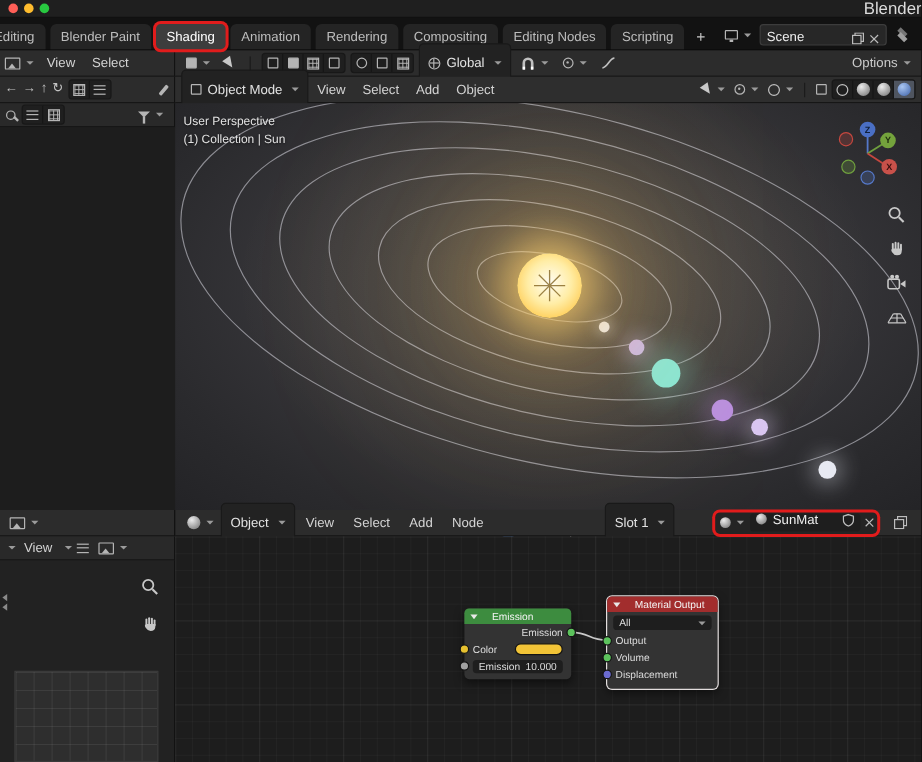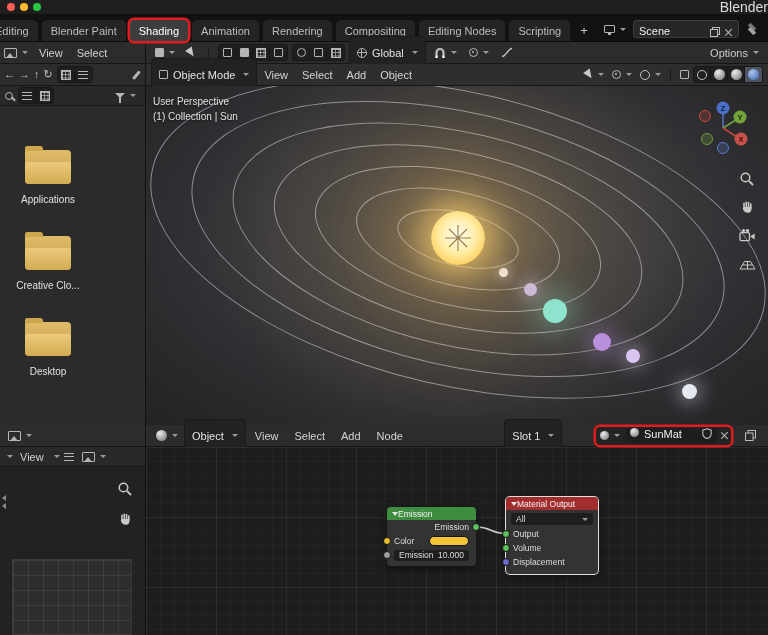--- a/index.html
+++ b/index.html
@@ -128,21 +128,21 @@
       linear-gradient(rgba(255,255,255,.028) 1px,transparent 1px),
       linear-gradient(90deg,rgba(255,255,255,.028) 1px,transparent 1px),
       linear-gradient(rgba(255,255,255,.04) 1px,transparent 1px),
       linear-gradient(90deg,rgba(255,255,255,.04) 1px,transparent 1px);
     background-size:14px 14px,14px 14px,70px 70px,70px 70px;}
   .links{position:absolute;inset:0;z-index:1;}
   .node{position:absolute;background:#333;border-radius:4px;box-shadow:0 3px 8px rgba(0,0,0,.5);z-index:2;font-size:8.5px;color:#ddd;}
   .node.selected{box-shadow:0 0 0 1px #e3dede,0 3px 8px rgba(0,0,0,.5);}
   #node-emission{left:241px;top:60px;width:89px;padding-bottom:4px;}
   #node-output{left:360px;top:50px;width:92px;padding-bottom:5px;}
-  .nhead{height:13px;border-radius:4px 4px 0 0;display:flex;align-items:center;gap:0;padding:0 5px;color:#f4f4f4;font-size:8.5px;}
+  .nhead{height:13px;border-radius:4px 4px 0 0;display:flex;align-items:center;gap:12px;padding:0 5px;color:#f4f4f4;font-size:8.5px;}
   .nhead.emission{background:var(--emission-header);}
   .nhead.output{background:var(--output-header);}
   .tri{width:0;height:0;border-left:3px solid transparent;border-right:3px solid transparent;border-top:4px solid #e8e8e8;flex:none;}
   .nrow{position:relative;height:14px;display:flex;align-items:center;padding:0 7px;gap:4px;}
   .nrow.right{justify-content:flex-end;}
   .socket{position:absolute;width:8px;height:8px;border:1px solid #141414;border-radius:50%;top:3px;}
   .socket.in{left:-4px;}.socket.out{right:-4px;}
   .sk-shader{background:var(--socket-shader);}
   .sk-color{background:var(--socket-color);}
   .sk-value{background:var(--socket-value);}
@@ -340,36 +340,20 @@
           <div class="ms-grid9"></div>
         </div>
     </div>
     <div class="spacer"></div>
     <div class="ibtn">
       <div class="ms-funnel"></div>
       <span class="chev"></span>
     </div>
   </div>
 
-  <div class="fb-body">
-    <div style="position:absolute;inset:0;">
-        <div class="folder-item" style="top: 44px;">
-          <div class="folder"></div>
-          <div class="folder-label">Applications</div>
-        </div>
-        <div class="folder-item" style="top: 130px;">
-          <div class="folder"></div>
-          <div class="folder-label">Creative Clo...</div>
-        </div>
-        <div class="folder-item" style="top: 216px;">
-          <div class="folder"></div>
-          <div class="folder-label">Desktop</div>
-        </div>
-      </div>
-  </div>
 
   <div class="viewport">
     <div class="vp-scene">
         <div class="orbit" style="left: 250px; top: 126px; width: 124px; height: 54px; transform: rotate(13deg);"></div>
         <div class="orbit" style="left: 208px; top: 106px; width: 208px; height: 94px; transform: rotate(13deg);"></div>
         <div class="orbit" style="left: 166px; top: 86px; width: 292px; height: 134px; transform: rotate(13deg);"></div>
         <div class="orbit" style="left: 124px; top: 66px; width: 376px; height: 174px; transform: rotate(13deg);"></div>
         <div class="orbit" style="left: 82px; top: 46px; width: 460px; height: 214px; transform: rotate(13deg);"></div>
         <div class="orbit" style="left: 40px; top: 26px; width: 544px; height: 254px; transform: rotate(13deg);"></div>
         <div class="orbit" style="left: -2px; top: 6px; width: 628px; height: 294px; transform: rotate(13deg);"></div>

